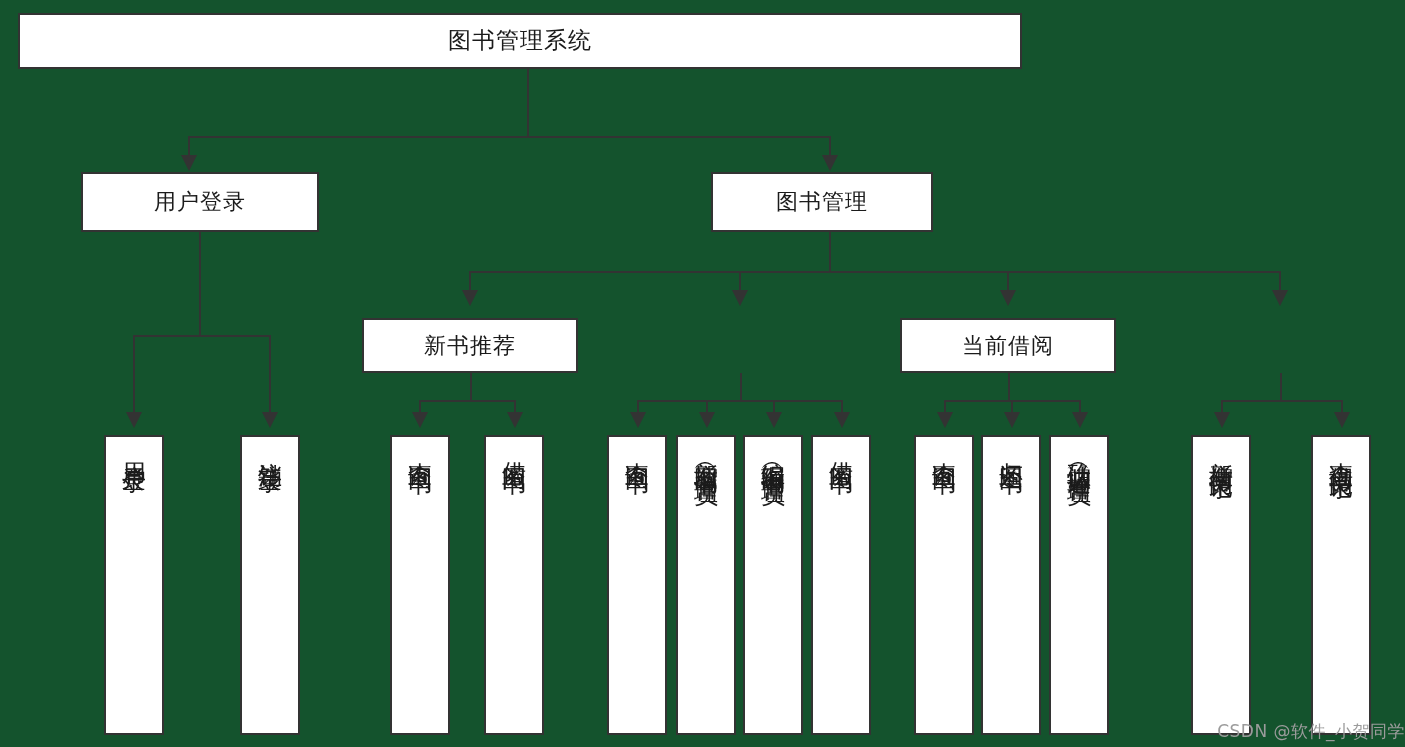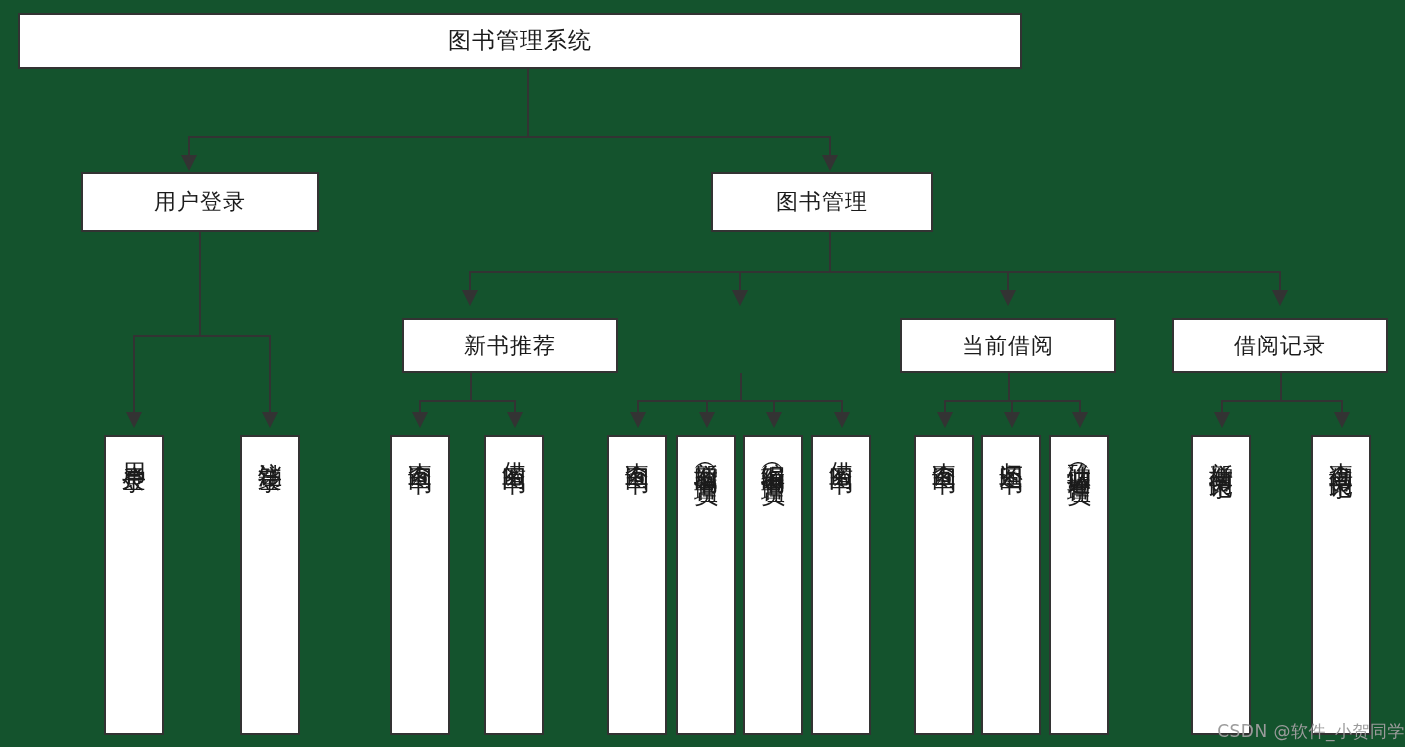--- a/index.html
+++ b/index.html
@@ -126,32 +126,29 @@
 
   <div class="vline" style="left:739px; top:271px; height:22px;"></div>
   <div class="arrow" style="left:732px; top:290px;"></div>
 
   <div class="vline" style="left:1007px; top:271px; height:22px;"></div>
   <div class="arrow" style="left:1000px; top:290px;"></div>
 
   <div class="vline" style="left:1279px; top:271px; height:22px;"></div>
   <div class="arrow" style="left:1272px; top:290px;"></div>
 
-  <div class="node h" style="left:362px; top:318px; width:216px; height:55px;margin-left:40px;">
+  <div class="node h" style="left:362px; top:318px; width:216px; height:55px;">
     <span class="label">新书推荐</span>
   </div>
 
 
   <div class="node h" style="left:900px; top:318px; width:216px; height:55px;">
     <span class="label">当前借阅</span>
   </div>
 
-  <div class="node h" style="left:1172px; top:318px; width:216px; height:55px;">
-    <span class="label">借阅记录</span>
-  </div>
 
   <div class="vline" style="left:470px; top:373px; height:28px;"></div>
   <div class="hline" style="left:419px; top:400px; width:95px;"></div>
   <div class="vline" style="left:419px; top:400px; height:15px;"></div>
   <div class="arrow" style="left:412px; top:412px;"></div>
   <div class="vline" style="left:514px; top:400px; height:15px;"></div>
   <div class="arrow" style="left:507px; top:412px;"></div>
 
   <div class="vline" style="left:740px; top:373px; height:28px;"></div>
   <div class="hline" style="left:637px; top:400px; width:205px;"></div>

